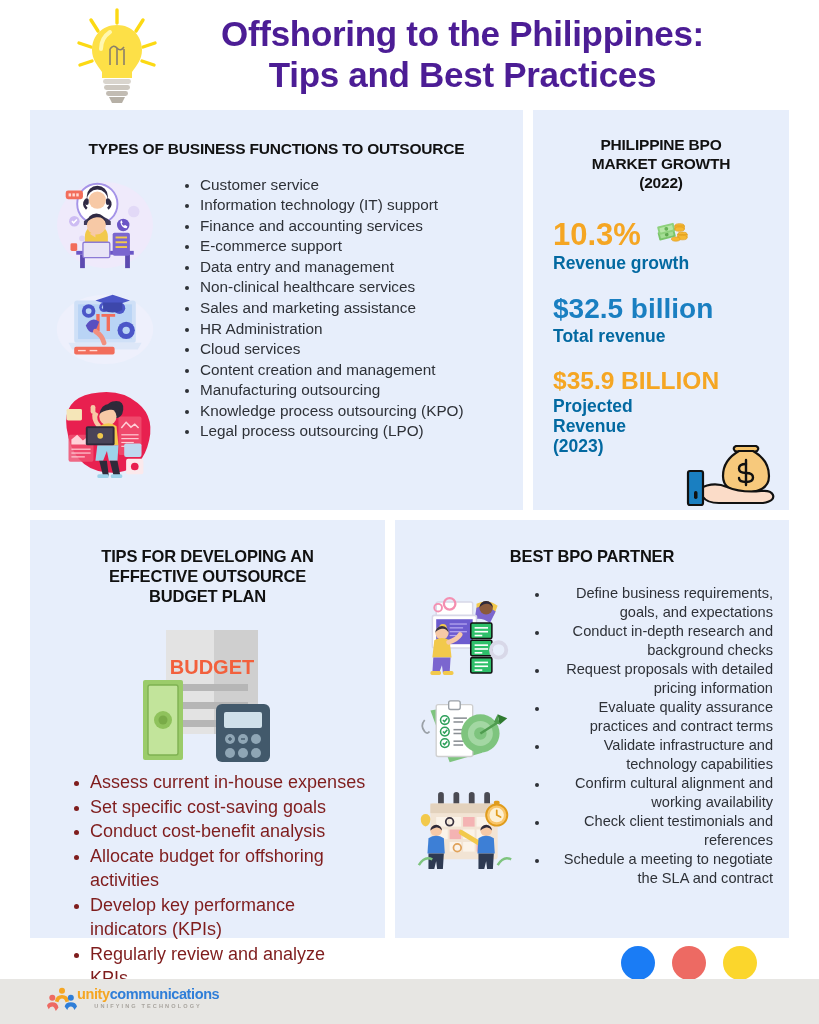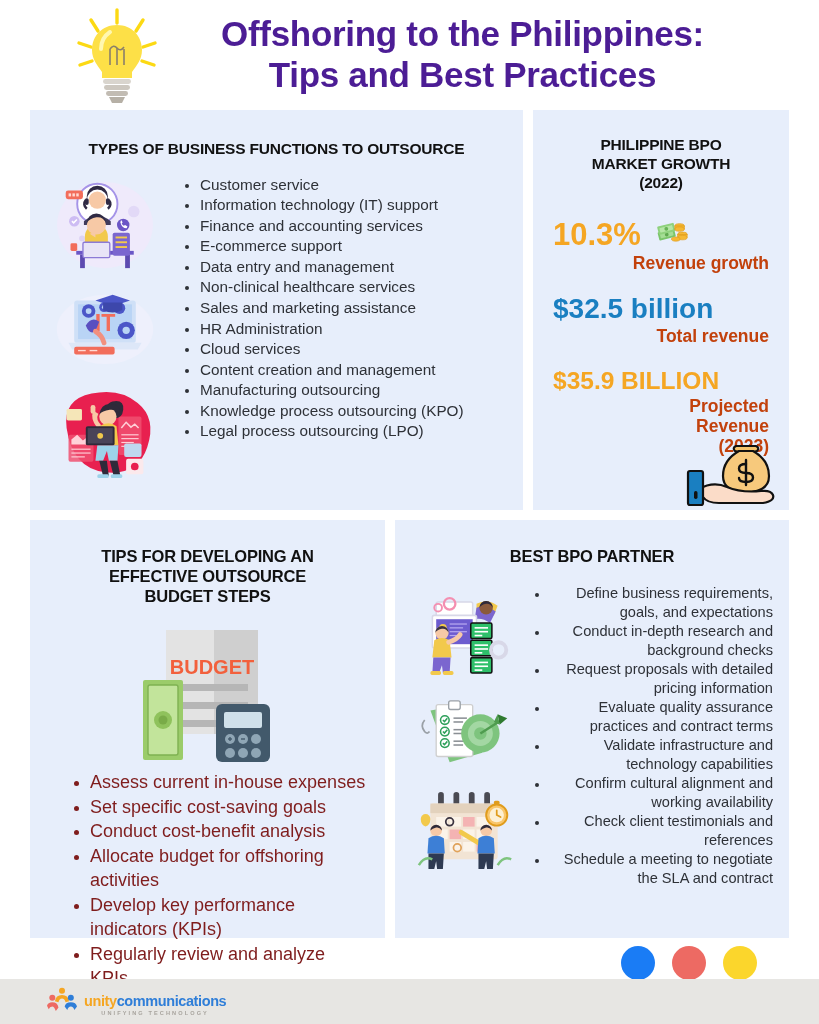--- a/index.html
+++ b/index.html
@@ -118,25 +118,24 @@
   .stats-body { margin-top: 26px; position: relative; height: 300px; }
   .stat-big {
     font-weight: bold;
     line-height: 1.0;
   }
   .stat-orange { color: #f5a623; font-size: 31px; }
   .stat-blue   { color: #1a7fc1; font-size: 28px; }
   .stat-orange-caps { color: #f5a623; font-size: 24.5px; }
   .stat-label {
     font-weight: bold;
-    color: #c2410c;
+    color: #0369a1;
     font-size: 17.5px;
     line-height: 1.12;
     margin-top: 4px;
-    text-align: right;
   }
   .stat-block + .stat-block { margin-top: 22px; }
   .stat-inline { display: flex; align-items: center; gap: 16px; }
   .moneybag-wrap {
     position: absolute;
     right: -14px;
     bottom: 8px;
     width: 100px;
     height: 78px;
   }
@@ -215,21 +214,21 @@
   .footer-bar {
     position: absolute;
     left: 0; right: 0; bottom: 0;
     height: 45px;
     background: #e7e6e3;
     display: flex;
     align-items: center;
     padding-left: 47px;
     box-sizing: border-box;
   }
-  .logo { display: flex; align-items: flex-end; gap: 7px; }
+  .logo { display: flex; align-items: flex-start; }
   .logo-text { line-height: 1; }
   .logo-name { font-size: 14.5px; font-weight: bold; letter-spacing: -0.4px; }
   .logo-unity { color: #f5a623; }
   .logo-comm { color: #2f7ed8; }
   .logo-tag {
     font-size: 5.6px;
     letter-spacing: 2.1px;
     color: #a8a49e;
     margin-top: 2px;
     text-align: center;
@@ -473,21 +472,21 @@
         </div>
       </div>
     </div>
 
     <div class="row">
 
       <div class="panel panel-budget">
         <div class="panel-title">
           <div>TIPS FOR DEVELOPING AN</div>
           <div>EFFECTIVE OUTSOURCE</div>
-          <div>BUDGET STEPS</div>
+          <div>BUDGET PLAN</div>
         </div>
         <div class="budget-illus">
           <svg viewBox="0 0 180 140" width="180" height="140">
             <rect x="48" y="8" width="48" height="104" fill="#e3e3e3"></rect>
             <rect x="96" y="8" width="44" height="104" fill="#cfcfcf"></rect>
             <text x="94" y="52" font-family="Liberation Sans, sans-serif" font-size="20" font-weight="bold" fill="#f2603c" text-anchor="middle">BUDGET</text>
             <g fill="#b6b6b6">
               <rect x="56" y="62" width="74" height="7"></rect>
               <rect x="56" y="80" width="74" height="7"></rect>
               <rect x="56" y="98" width="74" height="7"></rect>

